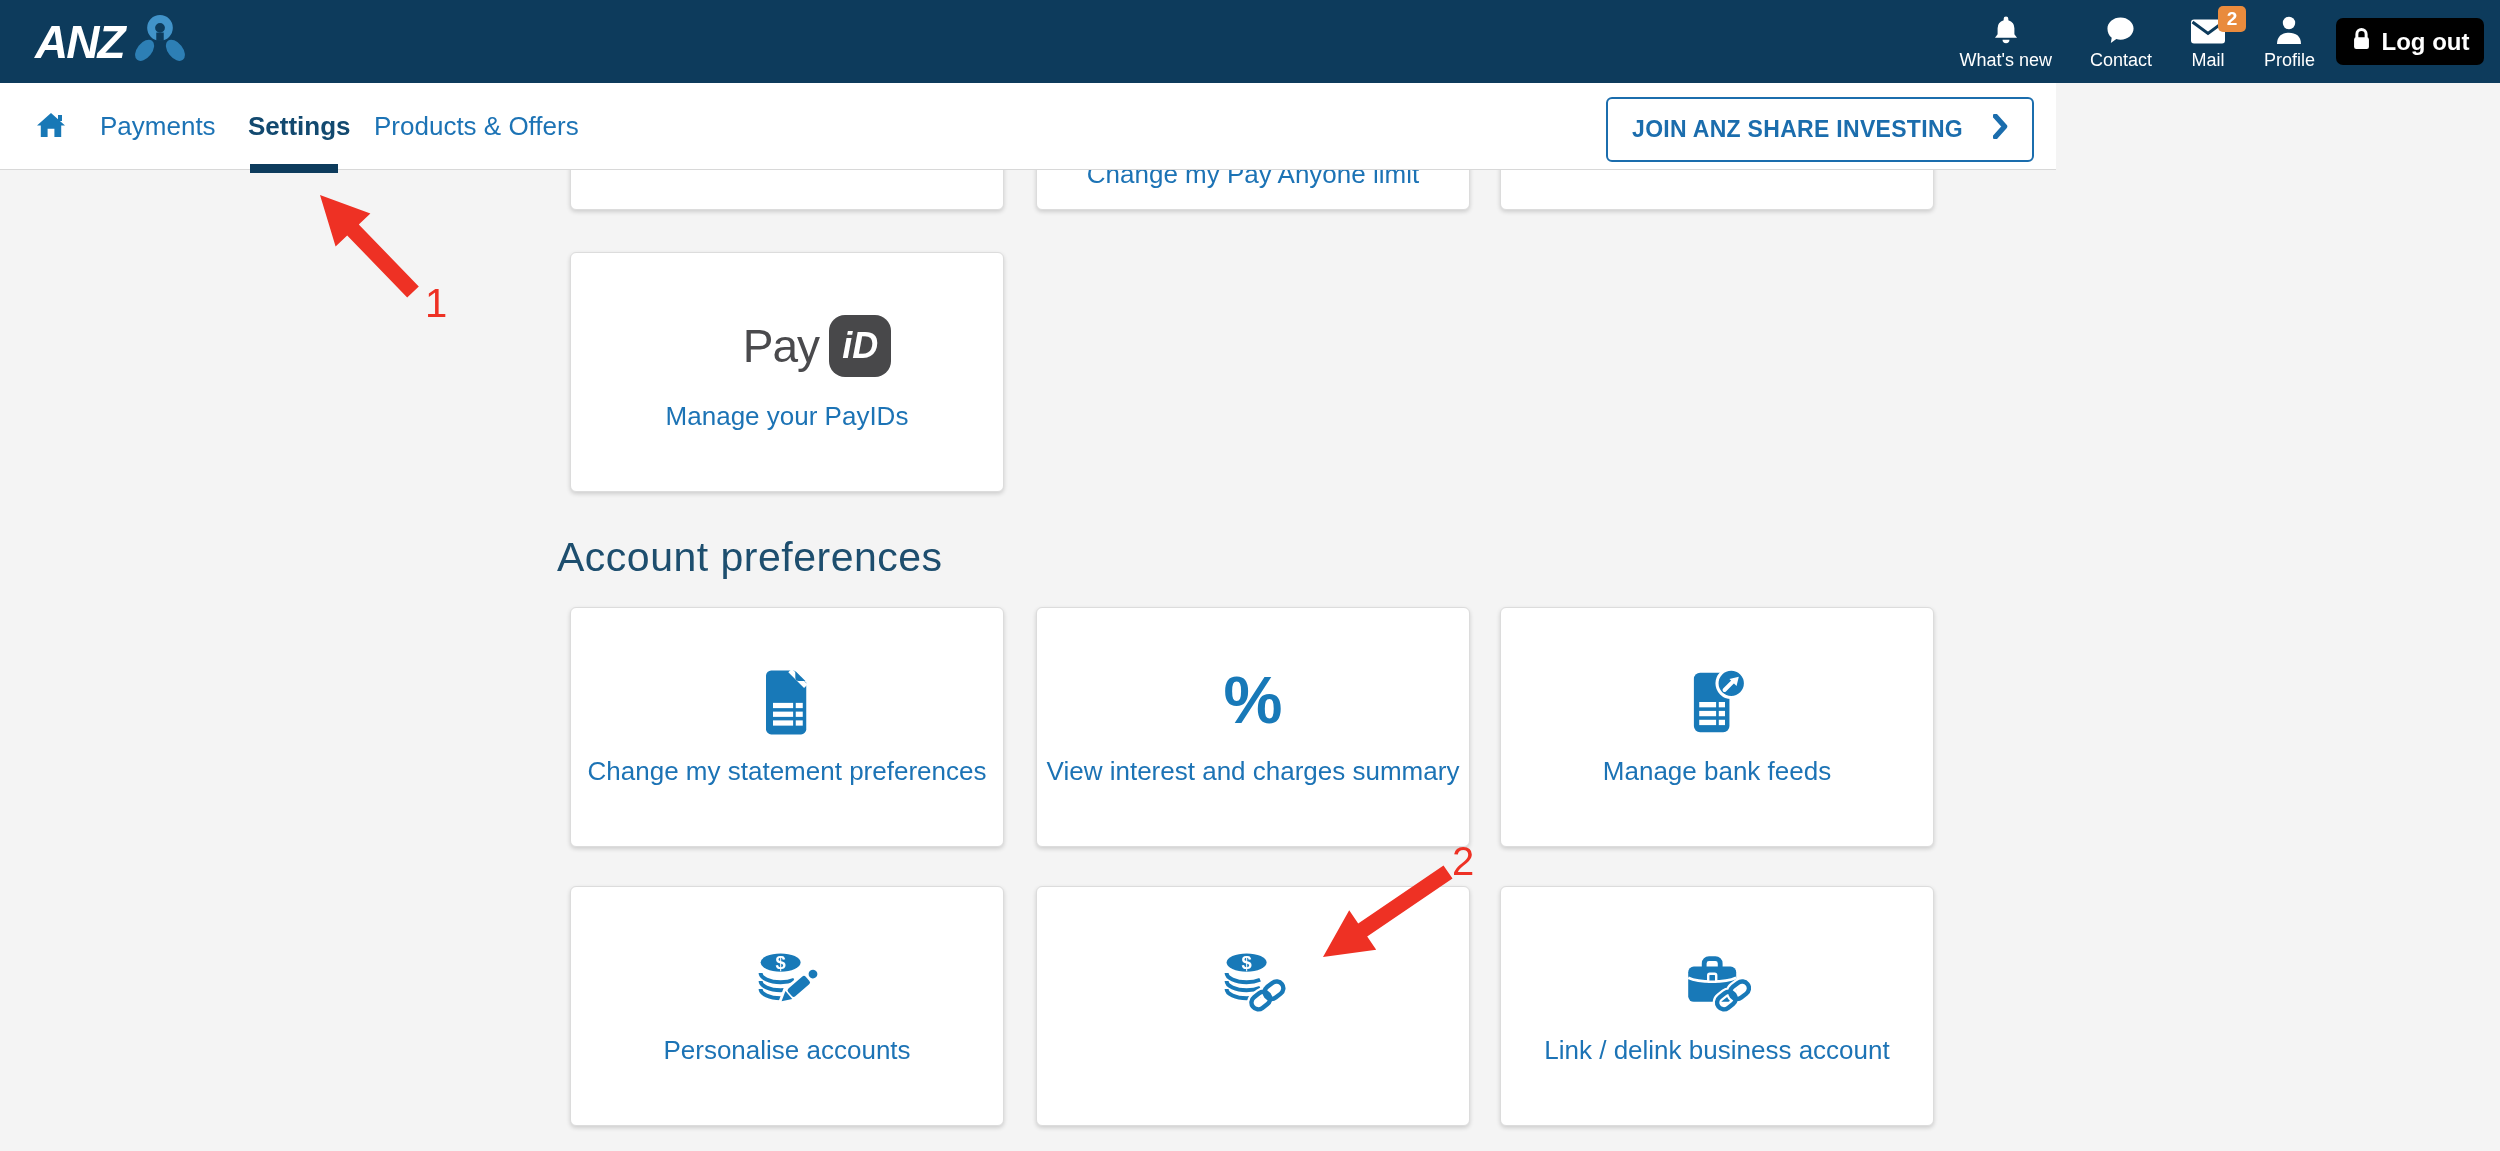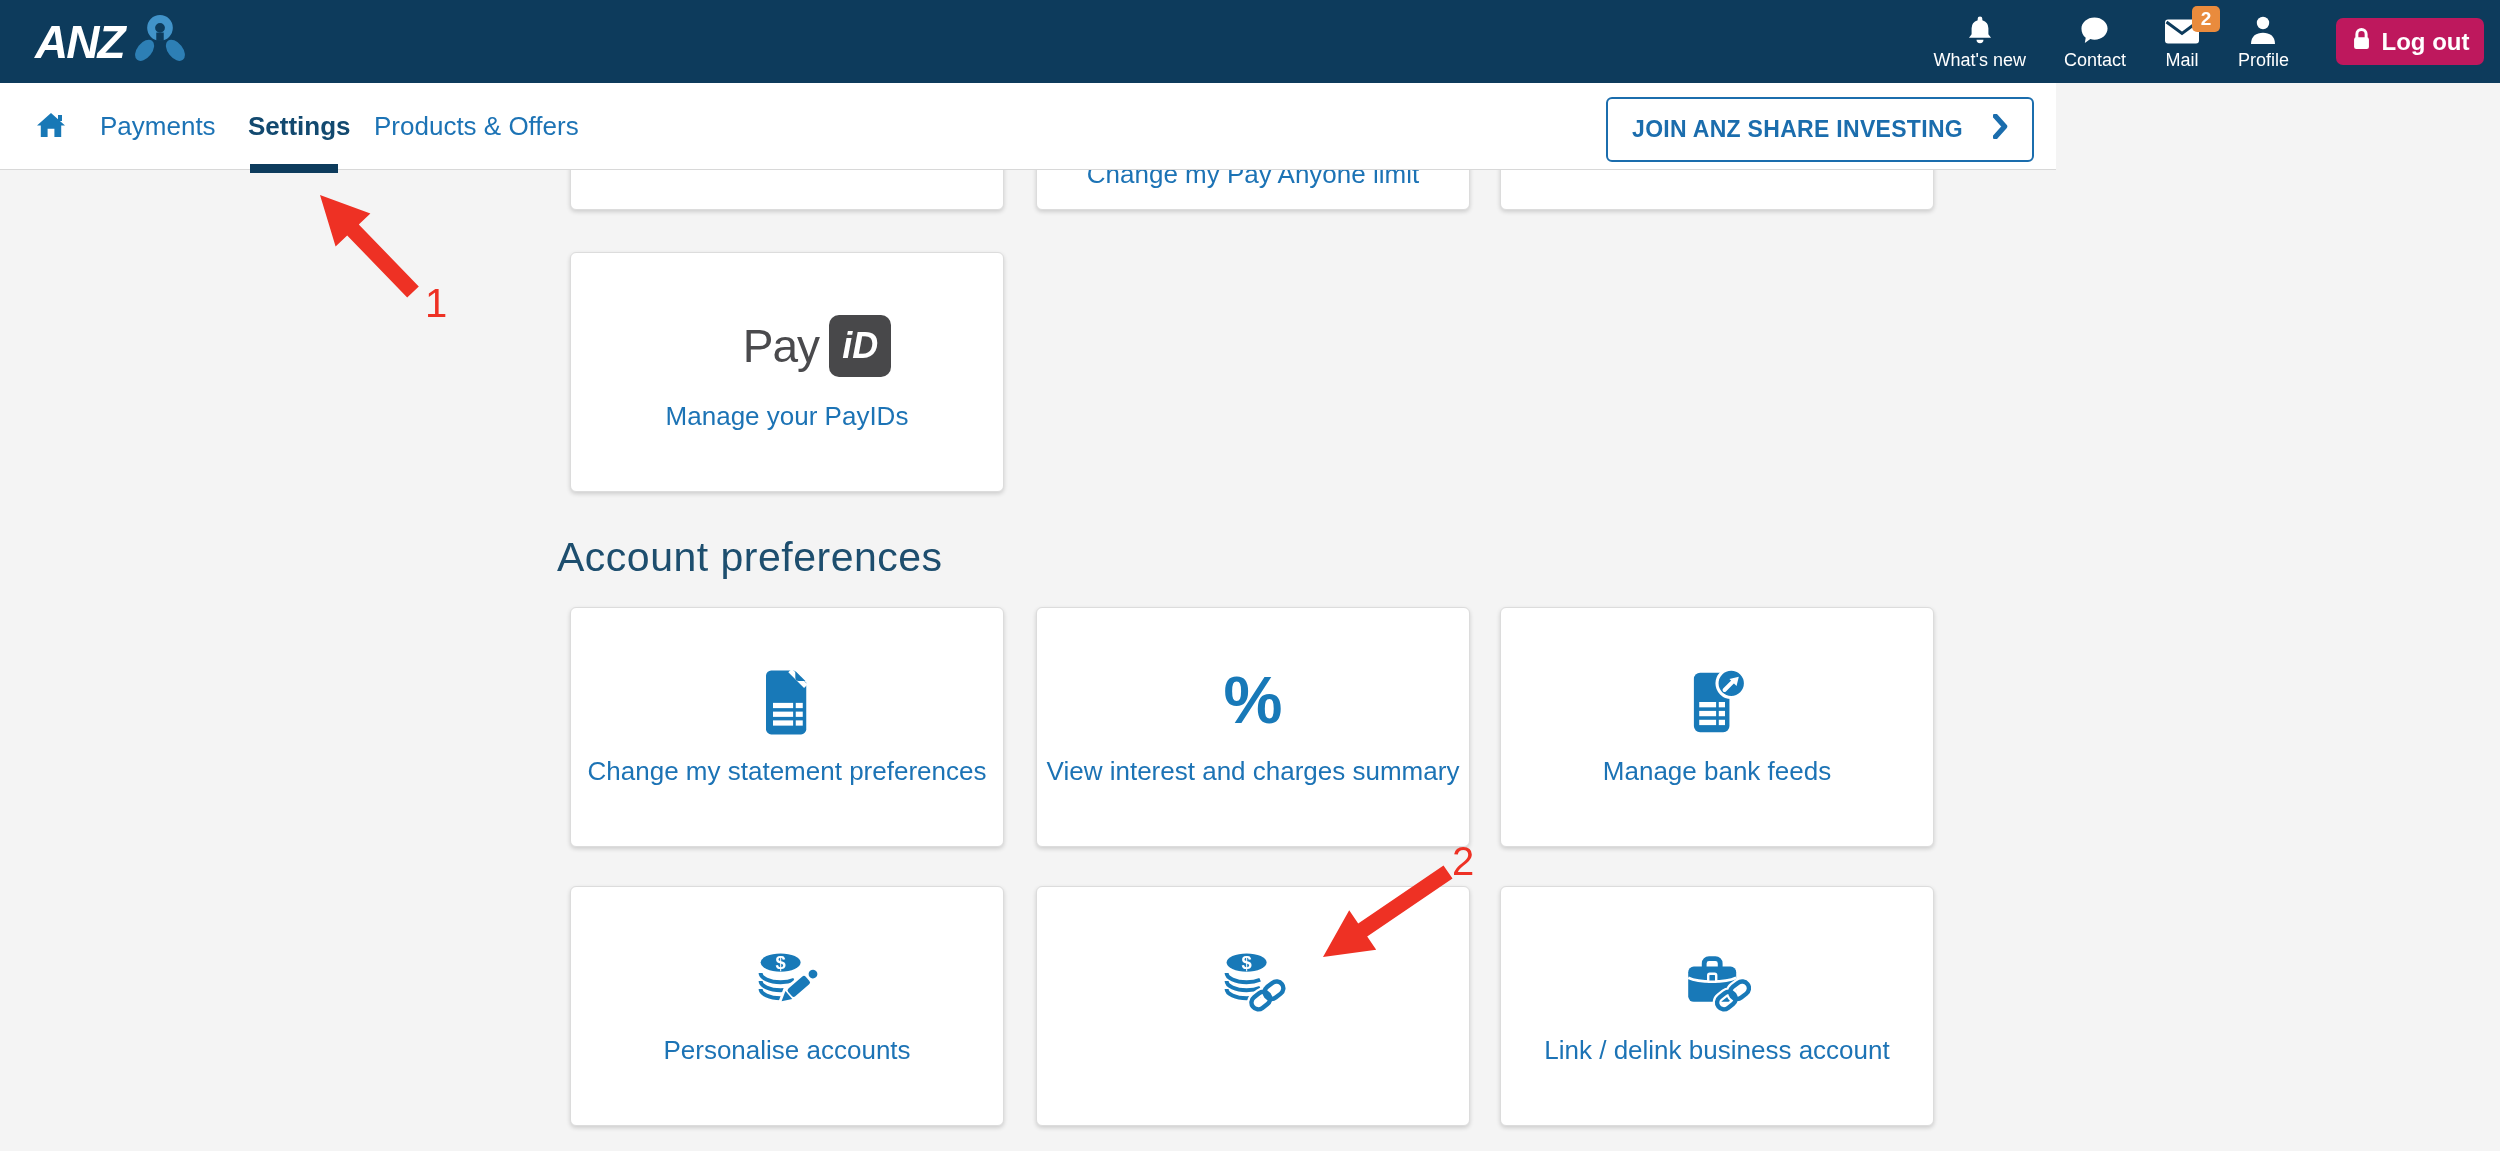--- a/index.html
+++ b/index.html
@@ -27,21 +27,21 @@
     gap:5px; padding:0 19px; cursor:pointer; color:#fff;
   }
   .h-item .h-icon { position:relative; height:32px; display:flex; align-items:flex-end; }
   .h-label { font-size:18px; color:#fff; white-space:nowrap; }
   .badge {
     position:absolute; top:-7px; right:-20px; min-width:28px; height:26px;
     background:#e98b3d; border-radius:5px; color:#fff; font-size:19px; font-weight:bold;
     display:flex; align-items:center; justify-content:center; padding:0 5px;
   }
   .logout-btn {
-    margin-left:28px; width:148px; height:47px; background:#be185d; border:none;
+    margin-left:2px; width:148px; height:47px; background:#000000; border:none;
     border-radius:7px; color:#fff; font-size:24px; font-weight:bold;
     display:flex; align-items:center; justify-content:center; gap:10px; cursor:pointer;
     font-family:"Liberation Sans", sans-serif;
   }
   
   .navbar {
     position:absolute; top:83px; left:0; width:2056px; height:87px;
     background:#fff; border-bottom:1px solid #d8d8d8; z-index:20;
   }
   .home-btn { position:absolute; left:36px; top:27px; cursor:pointer; }
@@ -82,21 +82,21 @@
   .icon-wrap {
     position:absolute; top:56px; left:0; width:100%; height:76px;
     display:flex; align-items:center; justify-content:center;
   }
   .payid-row {
     position:absolute; top:60px; left:0; width:100%; height:66px;
     display:flex; align-items:center; justify-content:center; gap:10px;margin-left:30px;
   }
   .payid-pay { font-size:46px; color:#4a4a4d; font-weight:500; letter-spacing:-1px; }
   .payid-badge {
-    width:62px; height:62px; background:#48484a; border-radius:10px;
+    width:62px; height:62px; background:#48484a; border-radius:16px;
     display:flex; align-items:center; justify-content:center;
     color:#fff; font-size:36px; font-weight:bold; font-style:italic;
   }
   .section-title {
     position:absolute; left:557px; top:534px; font-size:41px; font-weight:300;
     color:#1d4e6e; letter-spacing:.5px; z-index:2;
   }
   .annot {
     position:absolute; top:0; left:0; width:2500px; height:1151px;
     z-index:50; pointer-events:none;

